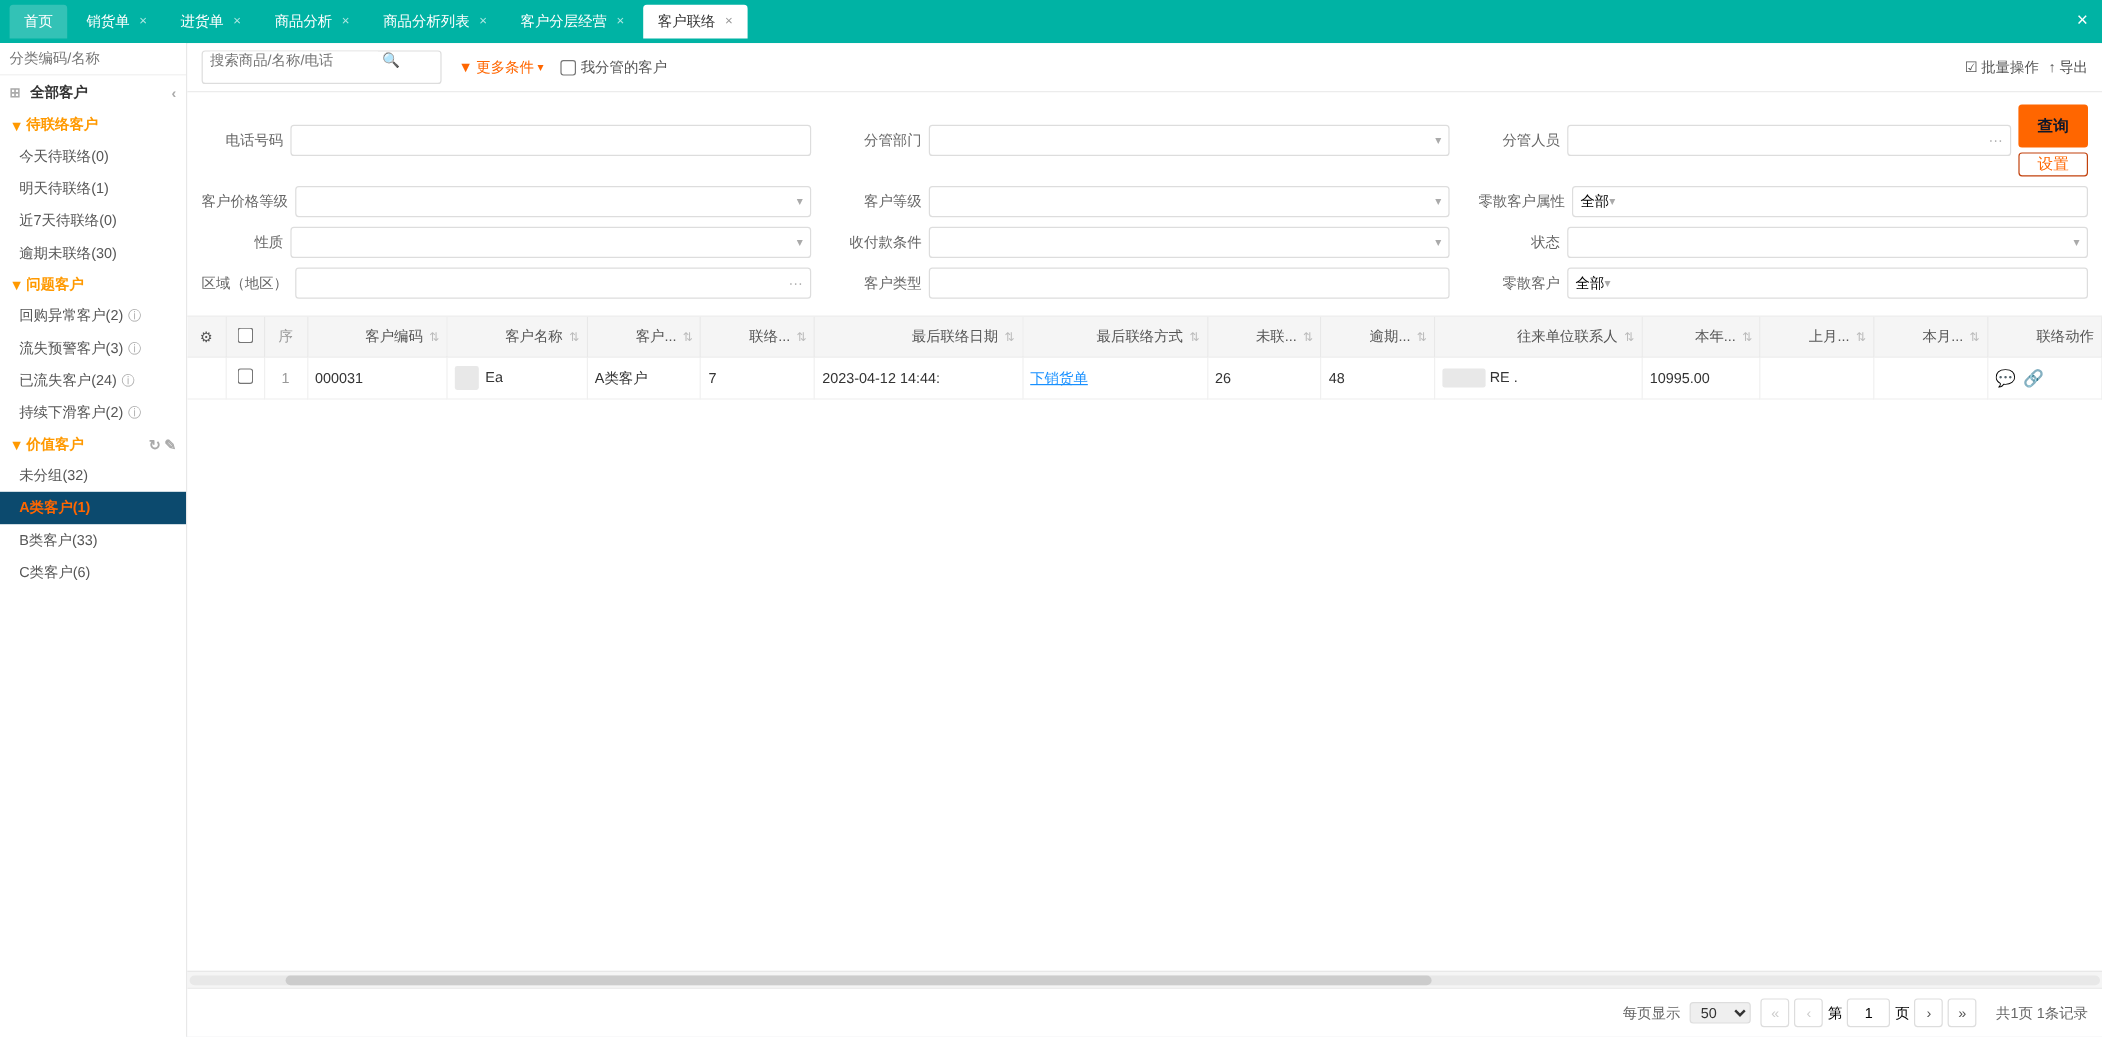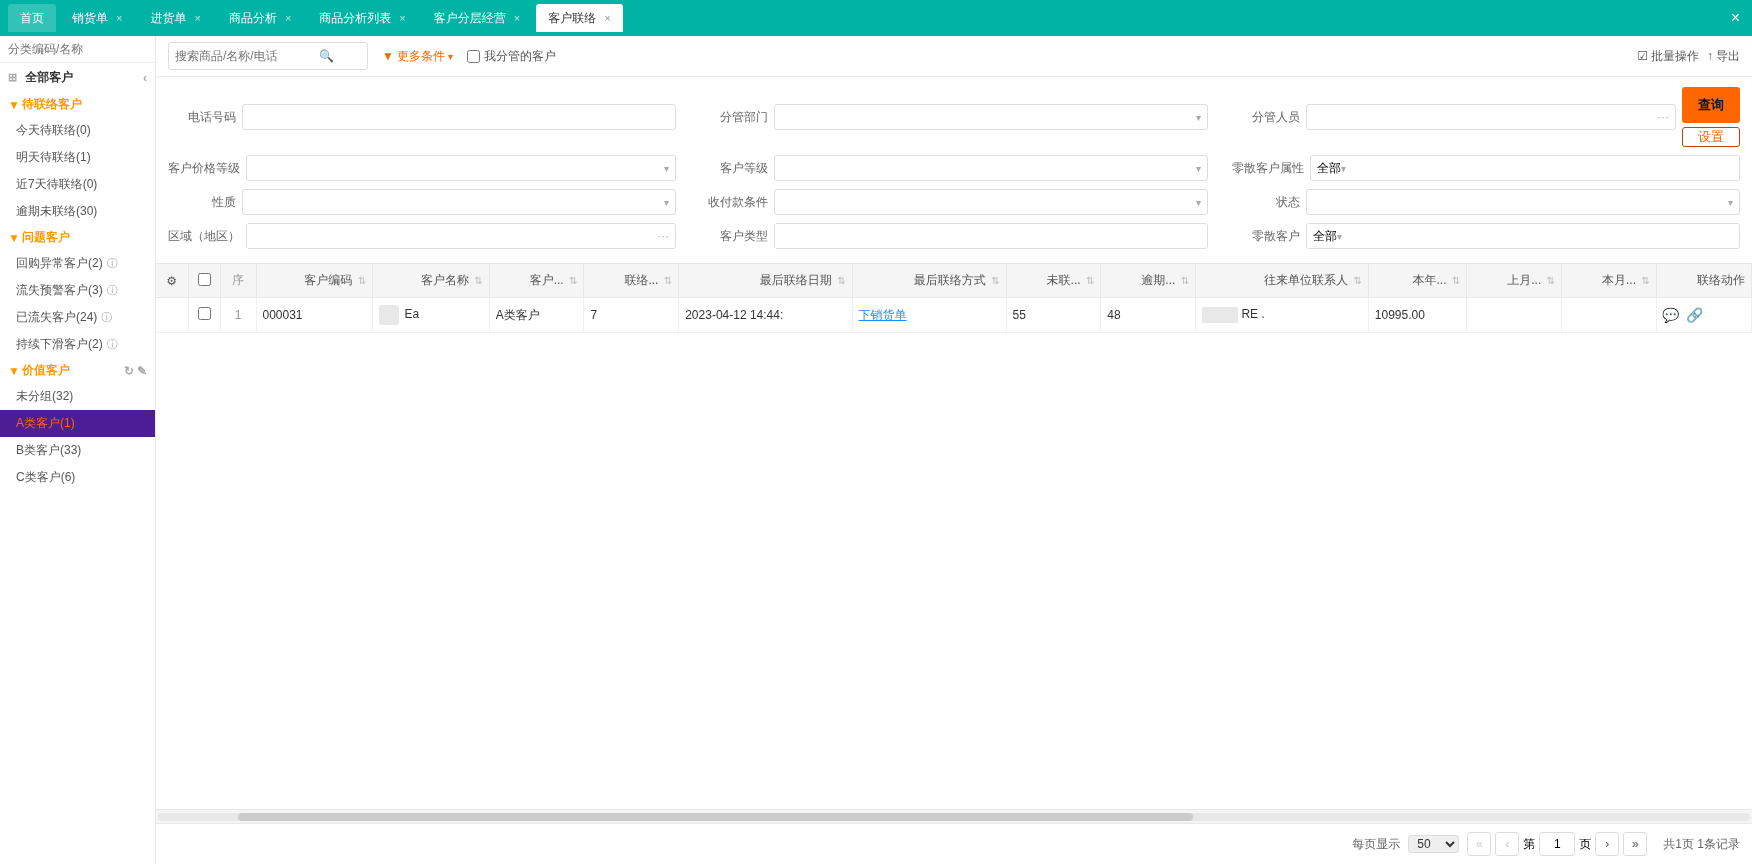--- a/index.html
+++ b/index.html
@@ -19,32 +19,32 @@
 
     
     .sidebar { width: 156px; background: #fff; border-right: 1px solid #e8e8e8; display: flex; flex-direction: column; overflow-y: auto; flex-shrink: 0; }
     .sidebar-search { display: flex; align-items: center; padding: 6px 8px; border-bottom: 1px solid #f0f0f0; gap: 4px; }
     .sidebar-search input { flex: 1; border: none; outline: none; font-size: 12px; color: #333; background: transparent; }
     .sidebar-all-header { display: flex; align-items: center; padding: 6px 8px; font-weight: bold; color: #333; cursor: pointer; justify-content: space-between; }
     .sidebar-all-header .icon-grid { color: #aaa; margin-right: 4px; font-size: 11px; }
     .sidebar-all-header .collapse-icon { color: #aaa; font-size: 12px; }
     .sidebar-group-label { display: flex; align-items: center; padding: 4px 8px; color: #f90; font-weight: bold; font-size: 12px; gap: 2px; }
     .sidebar-item { padding: 5px 8px 5px 16px; color: #555; cursor: pointer; }
-    .sidebar-item.active { background: #4c1d95; color: #f60; font-weight: normal; }
+    .sidebar-item.active { background: #0c4a6e; color: #f60; font-weight: bold; }
     .sidebar-sub-item { display: flex; align-items: center; padding: 5px 8px 5px 16px; color: #555; cursor: pointer; gap: 4px; }
     .sidebar-sub-item .info-icon { color: #aaa; font-size: 11px; }
     .value-actions { display: flex; gap: 3px; }
     .value-action { color: #aaa; cursor: pointer; font-size: 12px; }
 
     
     .content { flex: 1; display: flex; flex-direction: column; overflow: hidden; background: #f5f5f5; }
 
     
     .toolbar { display: flex; align-items: center; padding: 6px 12px; background: #fff; border-bottom: 1px solid #e8e8e8; gap: 8px; flex-wrap: wrap; }
-    .search-bar { display: flex; align-items: center; border: 1px solid #ddd; border-radius: 3px; height: 28px; padding: 0 6px; gap: 4px; background: #fff; min-width: 200px; }
+    .search-bar { display: flex; align-items: flex-start; border: 1px solid #ddd; border-radius: 3px; height: 28px; padding: 0 6px; gap: 4px; background: #fff; min-width: 200px; }
     .search-bar input { border: none; outline: none; font-size: 12px; color: #333; width: 140px; }
     .search-bar .s-icon { color: #aaa; cursor: pointer; }
     .filter-btn { display: flex; align-items: center; gap: 3px; color: #f60; cursor: pointer; font-size: 12px; padding: 0 6px; height: 28px; }
     .filter-btn .f-icon { color: #f60; }
     .my-customer { display: flex; align-items: center; gap: 4px; color: #555; cursor: pointer; font-size: 12px; }
     .my-customer input[type=checkbox] { cursor: pointer; }
     .toolbar-right { margin-left: auto; display: flex; gap: 8px; align-items: center; }
     .batch-op { display: flex; align-items: center; gap: 3px; color: #555; cursor: pointer; font-size: 12px; }
     .export-btn { display: flex; align-items: center; gap: 3px; color: #555; cursor: pointer; font-size: 12px; }
     .query-btn { background: #f60; color: #0f172a; border: none; border-radius: 3px; height: 36px; padding: 0 16px; cursor: pointer; font-size: 13px; font-weight: bold; }
@@ -342,21 +342,21 @@
             <td class="num-col">1</td>
             <td>000031</td>
             <td>
               <span style="display:inline-block;width:20px;height:20px;background:#e8e8e8;border-radius:2px;vertical-align:middle;margin-right:2px;"></span>
               <span>Ea</span>
             </td>
             <td>A类客户</td>
             <td>7</td>
             <td>2023-04-12 14:44:</td>
             <td><span class="link-text">下销货单</span></td>
-            <td>55</td>
+            <td>26</td>
             <td>48</td>
             <td>
               <span style="display:inline-block;width:36px;height:16px;background:#e8e8e8;border-radius:2px;vertical-align:middle;"></span>
               <span>RE .</span>
             </td>
             <td>10995.00</td>
             <td></td>
             <td></td>
             <td>
               <div class="action-icons">

